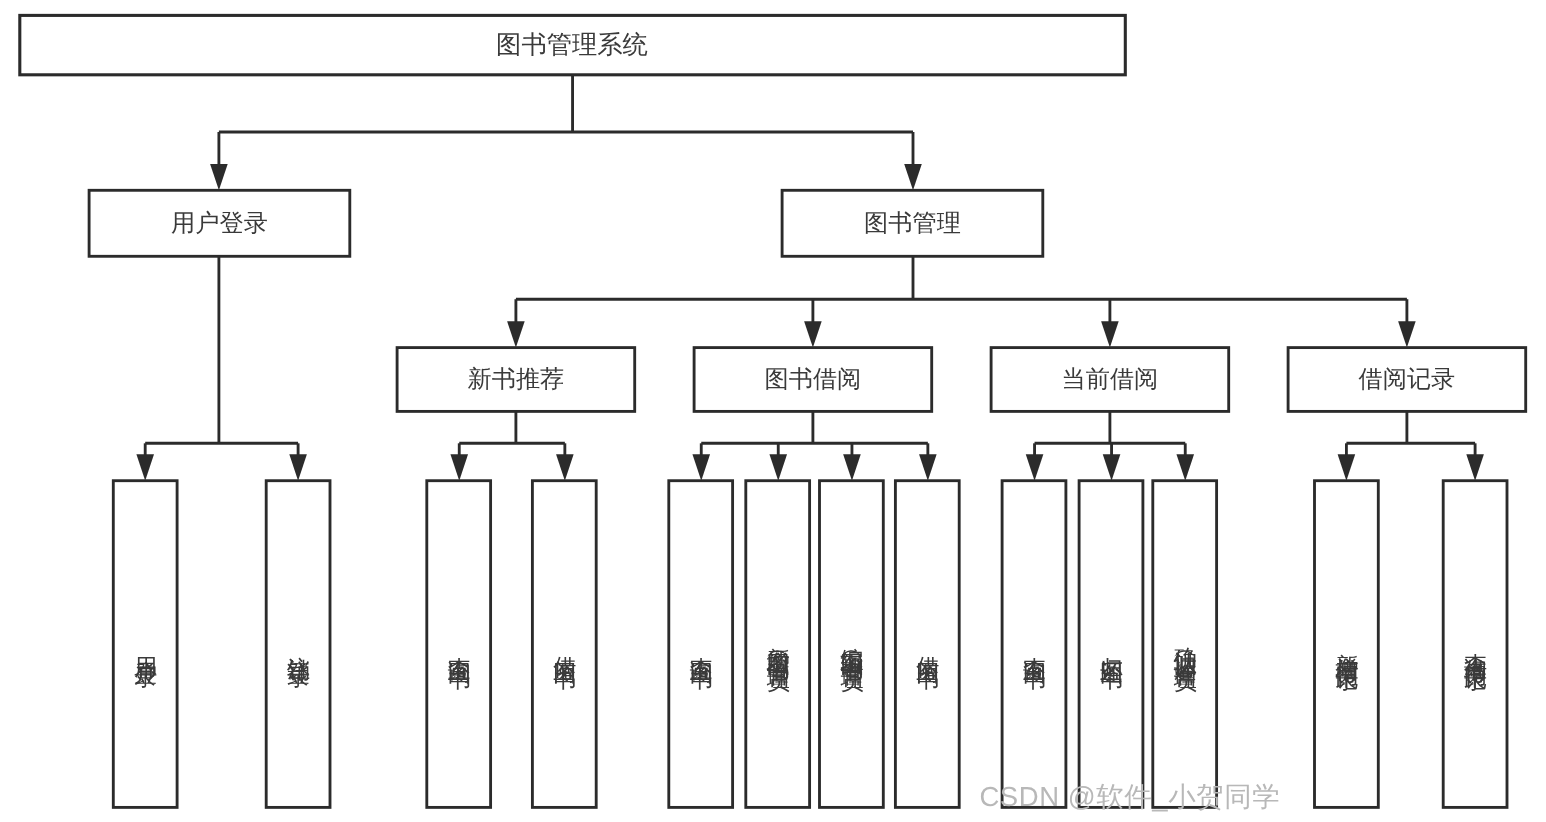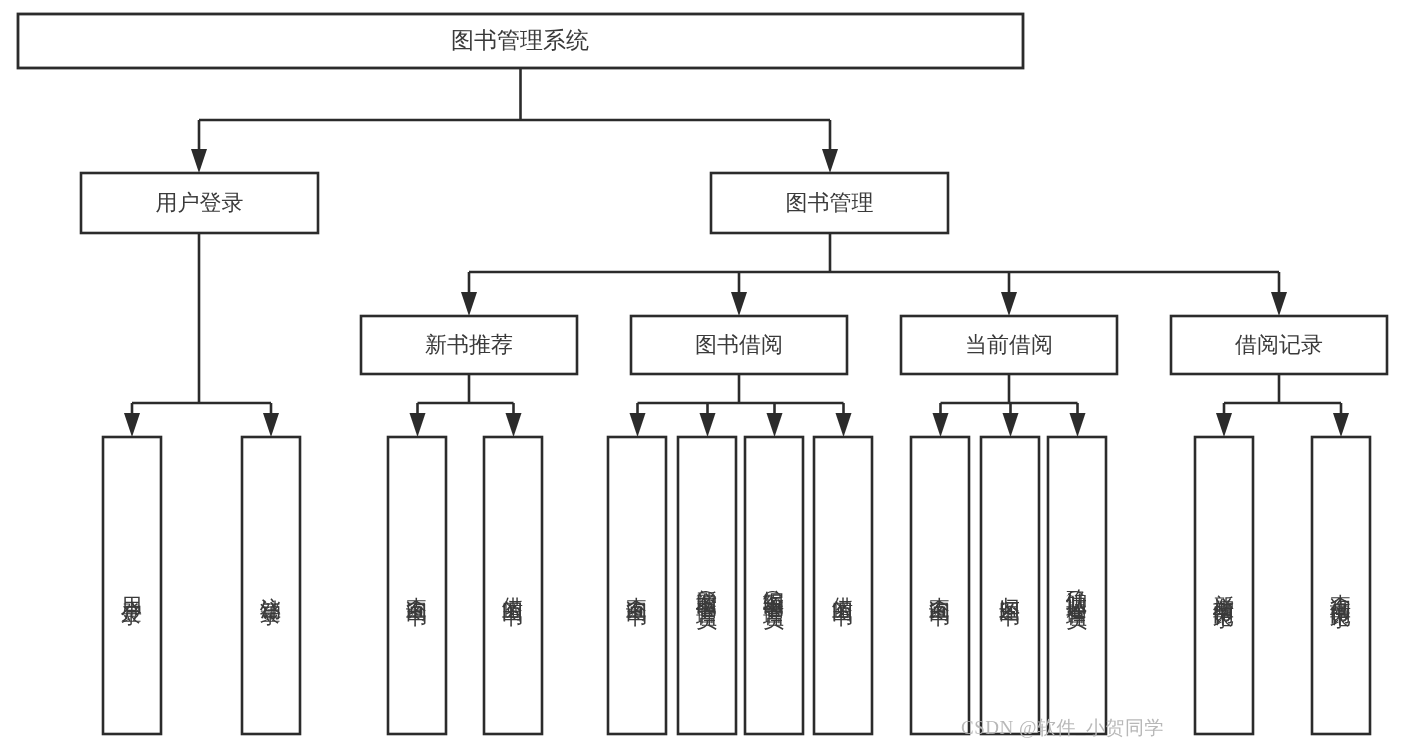--- a/index.html
+++ b/index.html
@@ -68,22 +68,22 @@
     font-family: "Liberation Sans", "DejaVu Sans", sans-serif;
     font-size: 21px;
     line-height: 1;
     color: #3a3a3a;
     white-space: nowrap;
   }
   .watermark {
     position: absolute;
     right: 8px;
     bottom: 6px;
-    font-family: Liberation Serif, serif;
-    font-size: 19px;
+    font-family: Liberation Sans, sans-serif;
+    font-size: 25px;
     color: #b8b8b8;
     letter-spacing: 0.5px;
     user-select: none;
     pointer-events: none;
     white-space: nowrap;
   }
 </style>
 </head>
 <body>
 

